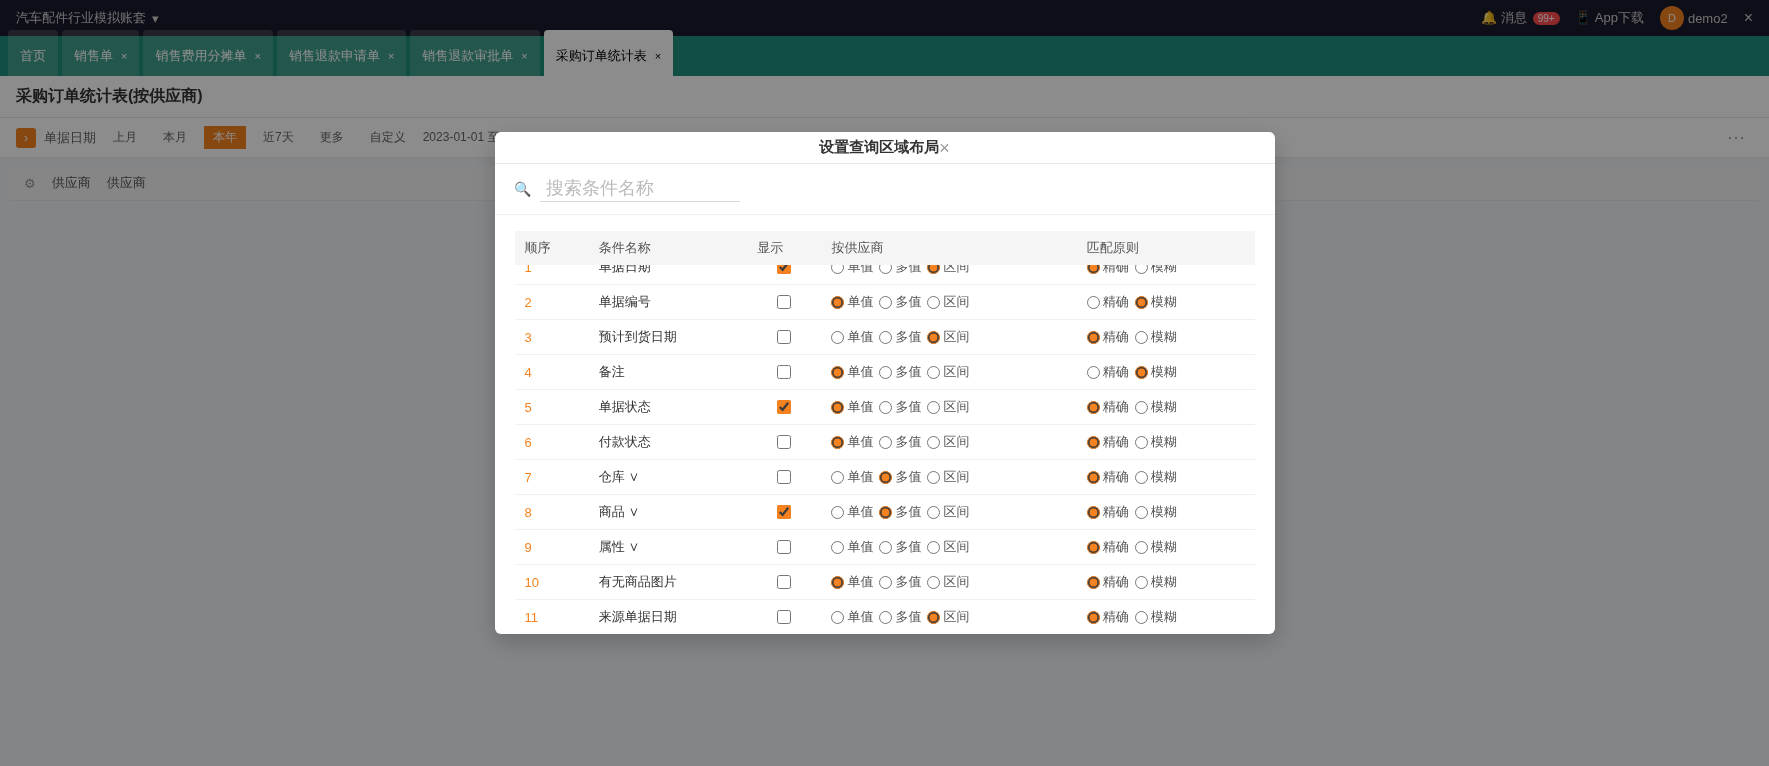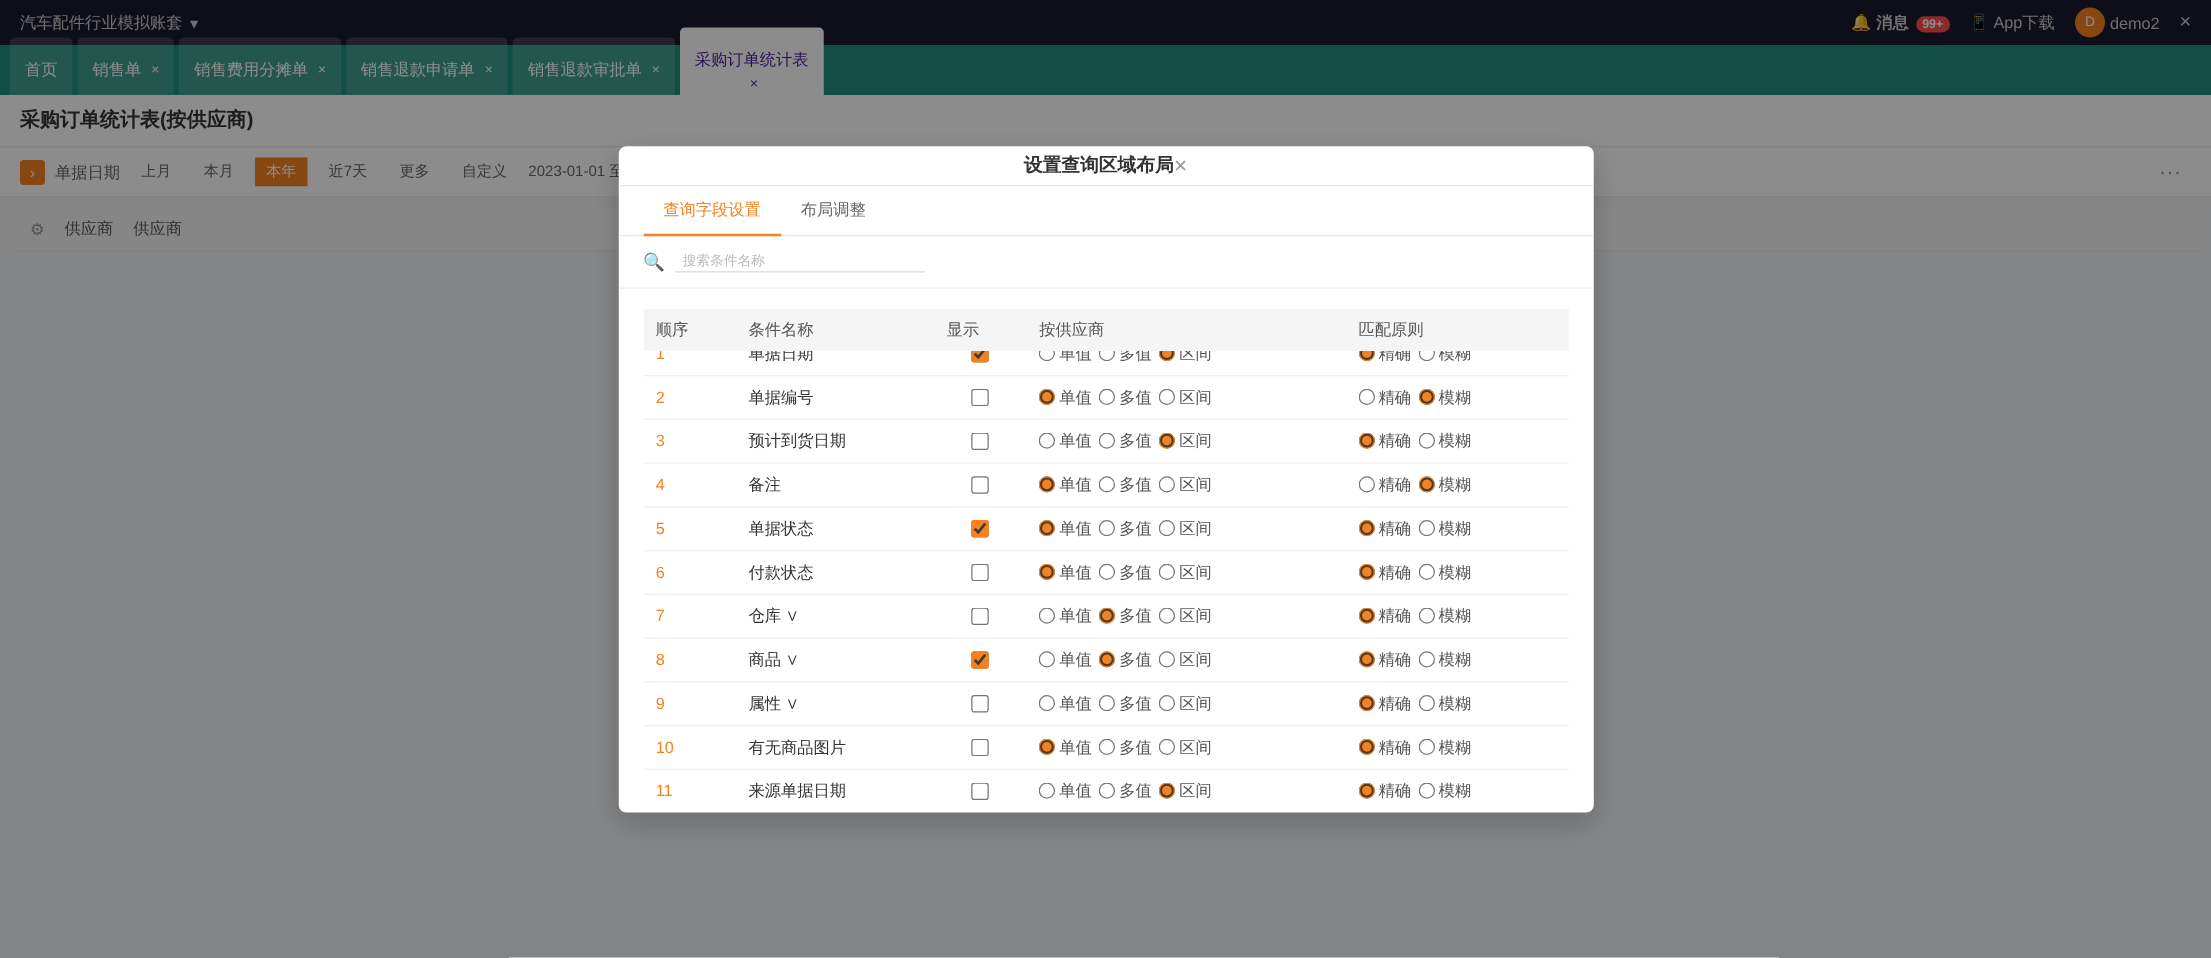--- a/index.html
+++ b/index.html
@@ -33,21 +33,21 @@
       color: #fff;
       padding: 17px 12px;
       border-radius: 4px 4px 0 0;
       font-size: 13px;
       cursor: pointer;
       display: flex;
       align-items: center;
       gap: 4px;
       white-space: nowrap;
     }
-    .tab-item.active { background: #fff; color: #4c1d95; flex-direction: column; }
+    .tab-item.active { background: #fff; color: #000000; }
     .tab-close { font-size: 11px; color: inherit; margin-left: 4px; }
 
     
     .page-header {
       background: #fff;
       padding: 10px 16px;
       display: flex;
       align-items: center;
       justify-content: space-between;
       border-bottom: 1px solid #e8e8e8;
@@ -160,21 +160,21 @@
       align-items: center;
       gap: 8px;
       border-bottom: 1px solid #f0f0f0;
     }
     .search-icon-wrap { color: #999; font-size: 14px; }
     .search-input {
       border: none;
       outline: none;
       border-bottom: 1px solid #d9d9d9;
       padding: 2px 6px;
-      font-size: 11px;
+      font-size: 18px;
       width: 200px;
       color: #333;
     }
     .search-input::placeholder { color: #bbb; }
 
     
     .dialog-table-wrap {
       flex: 1;
       overflow-y: auto;
       padding: 0 20px;
@@ -221,21 +221,21 @@
   </style>
 </head>
 <body>
 
 <div class="top-bar">
   <div class="top-bar-left">
     <span>汽车配件行业模拟账套</span>
     <span style="cursor:pointer;">▾</span>
   </div>
   <div class="top-bar-right">
-    <span style="cursor:pointer;font-weight:bold;">
+    <span style="cursor:pointer;">
       🔔 <span>消息</span>
       <span class="badge">99+</span>
     </span>
     <span style="cursor:pointer;">
       📱 <span>App下载</span>
     </span>
     <span style="cursor:pointer; display:flex; align-items:center; gap:4px;">
       <span style="width:24px;height:24px;background:#f5821f;border-radius:50%;display:inline-flex;align-items:center;justify-content:center;color:#fff;font-size:11px;">D</span>
       <span>demo2</span>
     </span>
@@ -298,28 +298,20 @@
 <div class="overlay">
   <div class="dialog">
 
     <div class="dialog-header">
       <span class="dialog-title">设置查询区域布局</span>
       <button class="dialog-close">×</button>
     </div>
 
     <div class="dialog-body">
 
-      <div class="dialog-tabs">
-        <div class="dialog-tab active">
-          <span>查询字段设置</span>
-        </div>
-        <div class="dialog-tab">
-          <span>布局调整</span>
-        </div>
-      </div>
 
       <div class="dialog-search">
         <span class="search-icon-wrap">🔍</span>
         <input class="search-input" type="text" placeholder="搜索条件名称" style="">
       </div>
 
       <div class="dialog-table-wrap">
         <table class="dialog-table">
           <thead>
             <tr>

